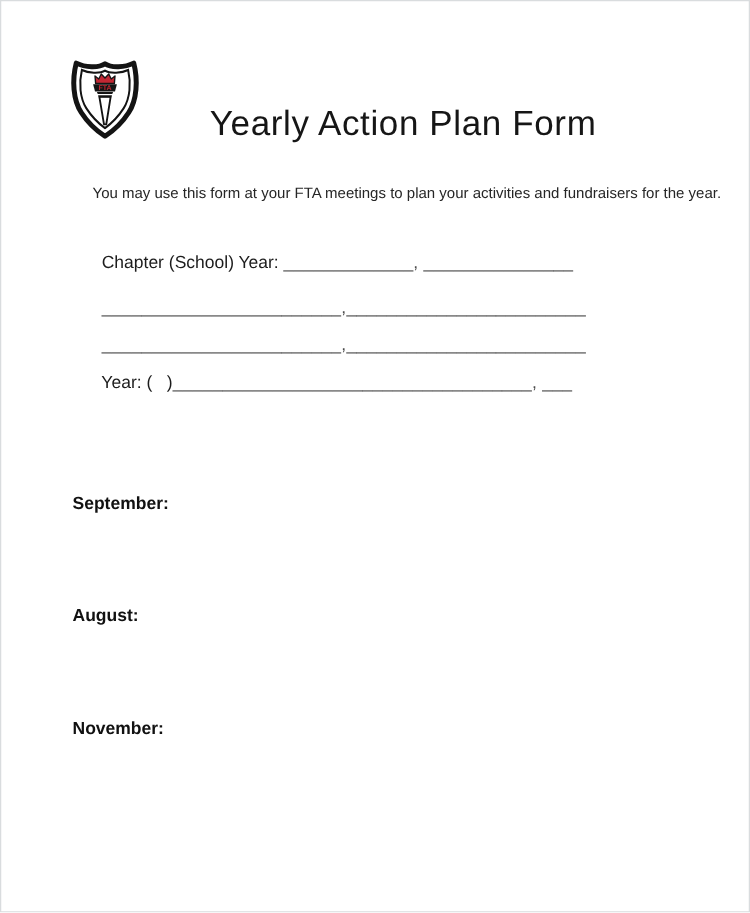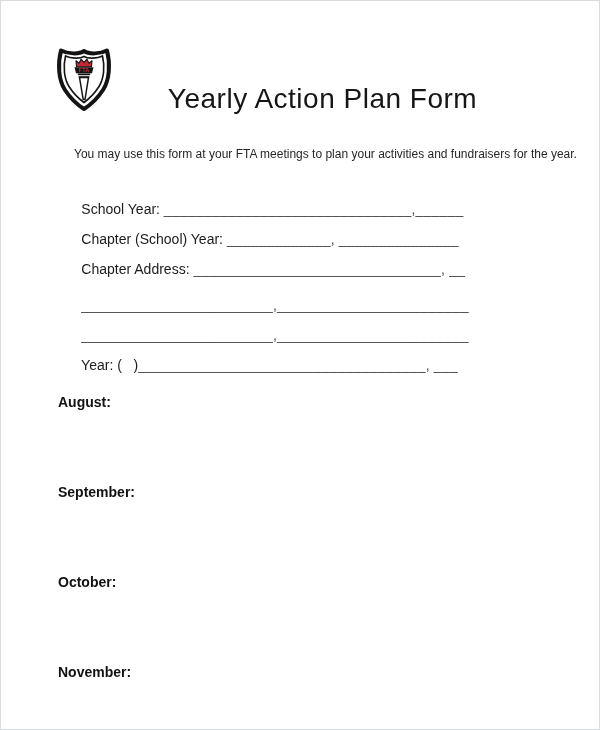--- a/index.html
+++ b/index.html
@@ -70,39 +70,32 @@
 
     <path d="M22.5 20.8 L22 14.8 L25 17.2 L27 13.2 L30 16.4 L33 13.2 L35 17.2 L38 14.8 L37.5 20.8 Z" fill="#c22733" stroke="#141414" stroke-width="1.1" stroke-linejoin="round"></path>
   </svg>
 
   <h1 class="title">Yearly Action Plan Form</h1>
 
   <p class="intro">You may use this form at your FTA meetings to plan your activities and fundraisers for the year.</p>
 
   <div class="rows">
     <div class="row">
-      <span class="lbl">School Year: </span><span class="line">_______________________________,______</span>
-    </div>
-    <div class="row">
       <span class="lbl">Chapter (School) Year: </span><span class="line">_____________, _______________</span>
-    </div>
-    <div class="row">
-      <span class="lbl">Chapter Address: </span><span class="line">_______________________________, __</span>
     </div>
     <div class="row cont">
       <span class="line">________________________,________________________</span>
     </div>
     <div class="row">
       <span class="line">________________________,________________________</span>
     </div>
     <div class="row">
       <span class="lbl">Year: (   )</span><span class="line">____________________________________, ___</span>
     </div>
   </div>
 
   <div class="months">
+    <div class="month">September:</div>
     <div class="month">August:</div>
-    <div class="month">September:</div>
-    <div class="month">October:</div>
     <div class="month">November:</div>
   </div>
 
 </div>
 
 </body></html>

